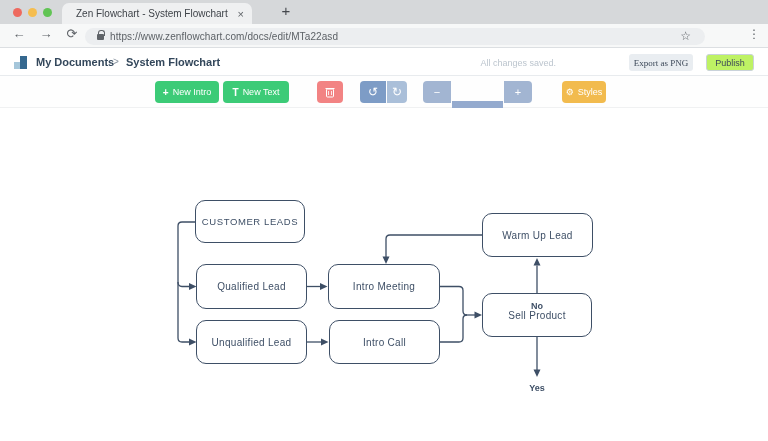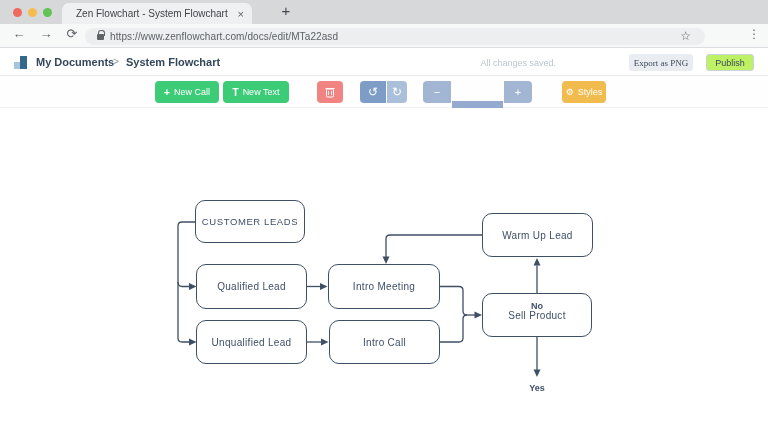--- a/index.html
+++ b/index.html
@@ -111,21 +111,21 @@
     <span class="crumb crumb-sep">&gt;</span>
     <span class="crumb crumb-doc">System Flowchart</span>
     <span class="status">All changes saved.</span>
     <button class="btn-export">Export as PNG</button>
     <button class="btn-publish">Publish</button>
   </div>
 
   <div class="toolbar">
     <button class="tbtn b-newnode">
       <span class="ticon">+</span>
-      <span>New Call</span>
+      <span>New Intro</span>
     </button>
     <button class="tbtn b-newtext">
       <span class="ticon">T</span>
       <span>New Text</span>
     </button>
     <button class="tbtn b-trash">
       <svg width="10" height="12" viewBox="0 0 10 12">
         <rect x="1.5" y="3" width="7" height="8" rx="1" fill="none" stroke="#fff" stroke-width="1"></rect>
         <line x1="0.5" y1="2.5" x2="9.5" y2="2.5" stroke="#fff" stroke-width="1"></line>
         <line x1="3.5" y1="5" x2="3.5" y2="9" stroke="#fff" stroke-width="0.8"></line>

